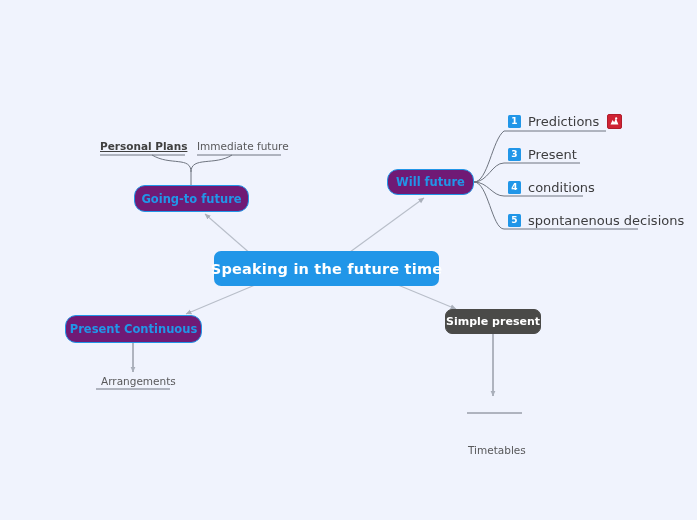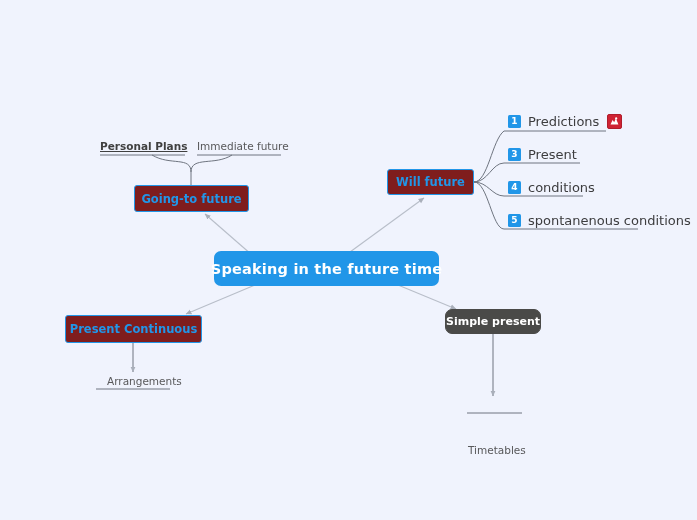--- a/index.html
+++ b/index.html
@@ -44,23 +44,23 @@
     color: #ffffff;
     border-radius: 7px;
     font-weight: bold;
     font-size: 14.5px;
     letter-spacing: 0.2px;
     padding: 0 16px;
   }
 
   
   .node-branch {
-    background: #7f1d1d;
+    background: #701a75;
     border: 1.6px solid #2196e8;
-    border-radius: 3px;
+    border-radius: 11px;
     color: #2196e8;
     font-weight: bold;
     font-size: 11.5px;
     padding: 0 12px;
   }
 
   
   .node-dark {
     background: #4a4a48;
     border: 1.6px solid #4a4a48;
@@ -194,27 +194,27 @@
     <span class="leaf-text">Present</span>
   </div>
 
   <div class="leaf leaf-num" style="left:508px; top:180px; height:14px;">
     <span class="badge">4</span>
     <span class="leaf-text">conditions</span>
   </div>
 
   <div class="leaf leaf-num" style="left:508px; top:213px; height:14px;">
     <span class="badge">5</span>
-    <span class="leaf-text">spontanenous conditions</span>
+    <span class="leaf-text">spontanenous decisions</span>
   </div>
 
   <div class="node node-branch" style="left:65px; top:315px; width:137px; height:28px;align-items:center;">
     <span>Present Continuous</span>
   </div>
-  <div class="leaf" style="left:107px; top:374px; height:14px;">
+  <div class="leaf" style="left:101px; top:374px; height:14px;">
     <span>Arrangements</span>
   </div>
 
   <div class="node node-dark" style="left:445px; top:309px; width:96px; height:25px;">
     <span>Simple present</span>
   </div>
   <div class="leaf" style="left:468px; top:398px; height:14px;margin-top:45px;">
     <span>Timetables</span>
   </div>
 

